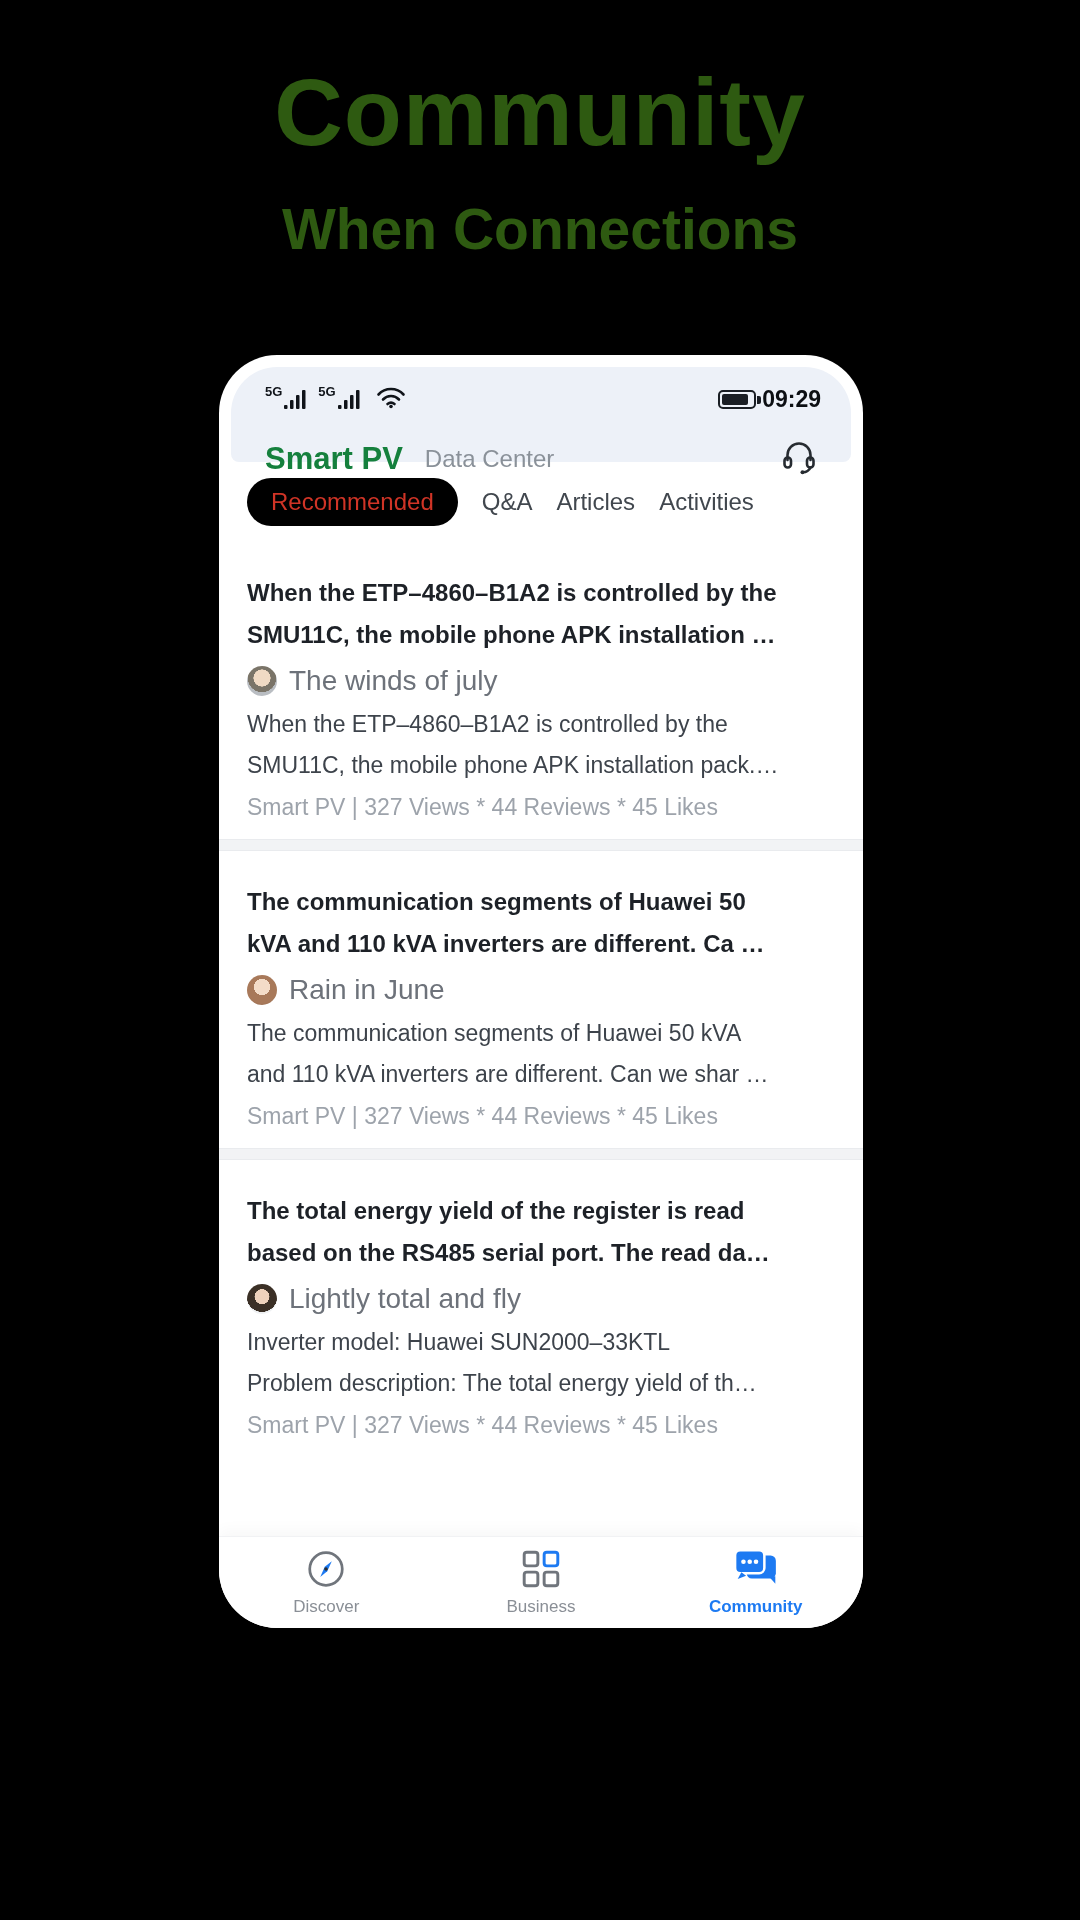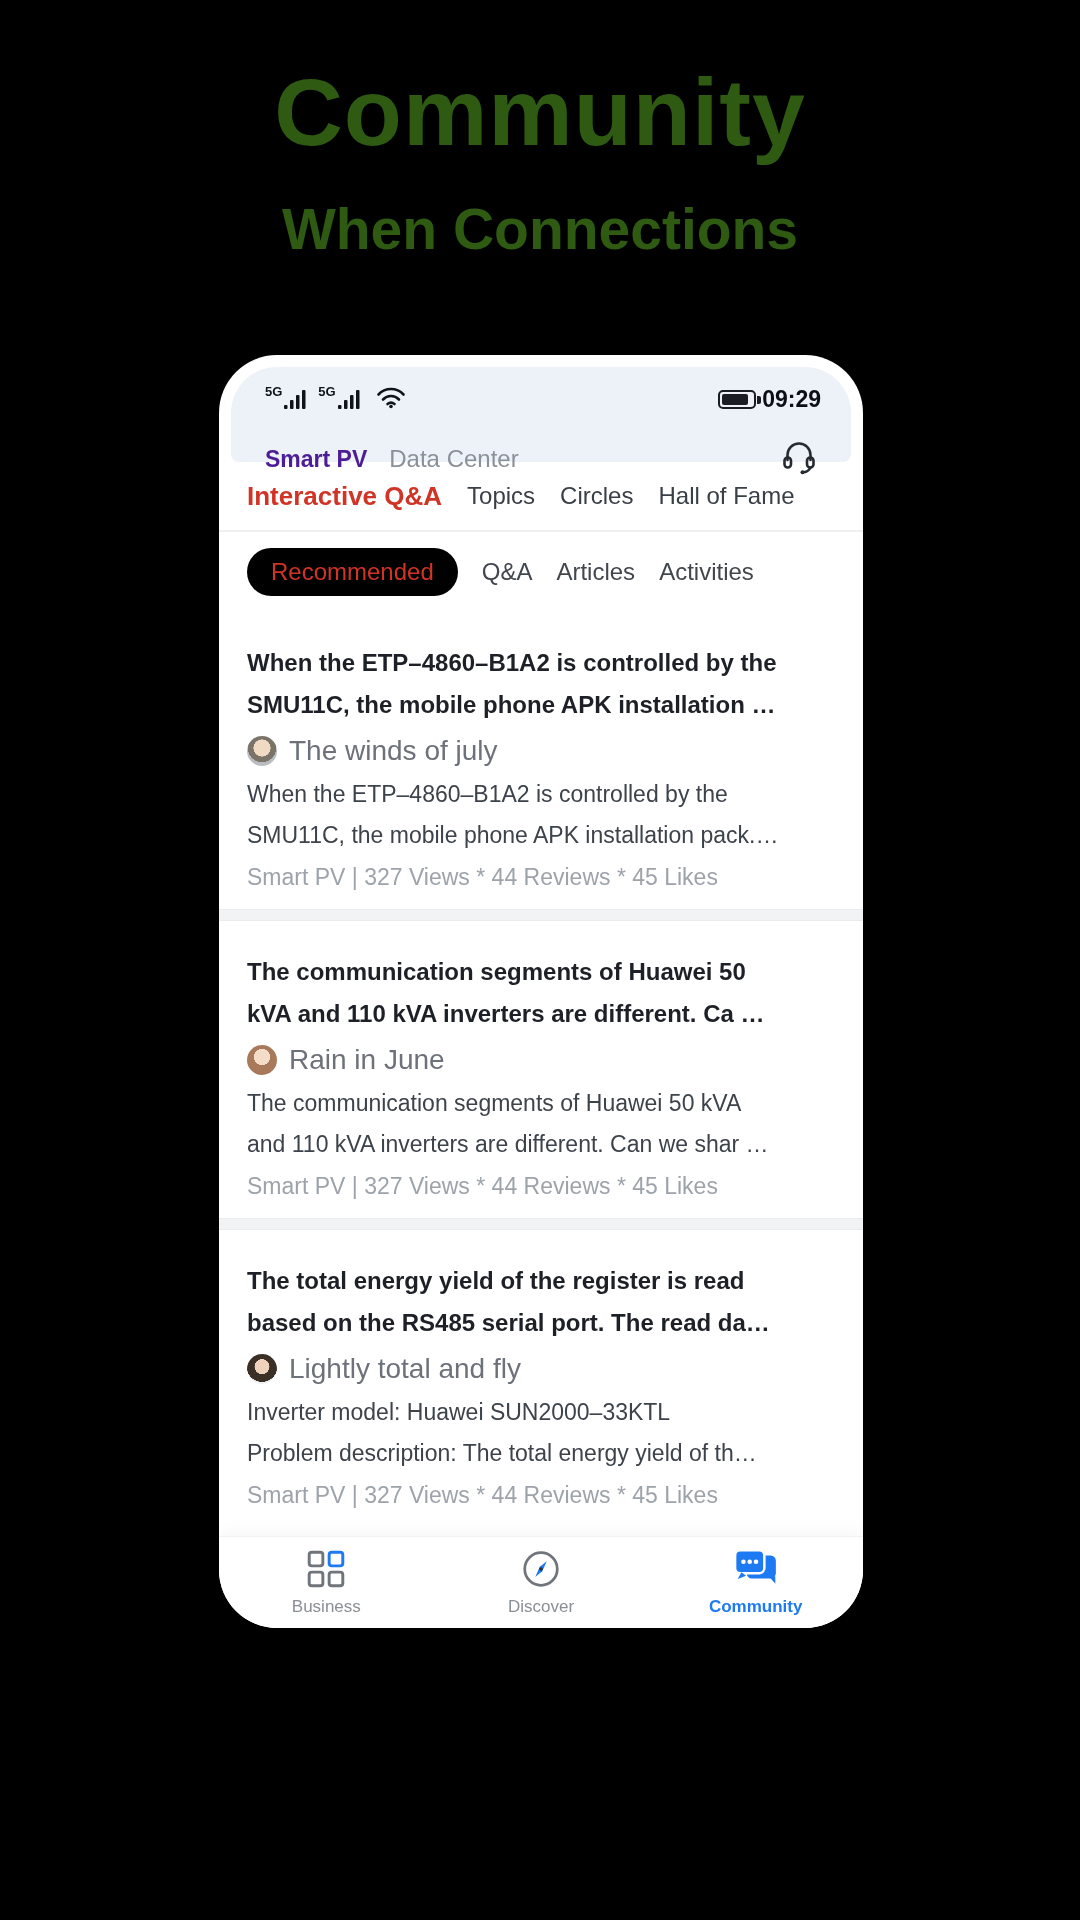--- a/index.html
+++ b/index.html
@@ -29,21 +29,21 @@
   .status-row { display:flex; align-items:center; padding:16px 12px 0 16px; height:48px; }
   .sig-group { display:flex; align-items:flex-end; gap:2px; margin-right:10px; }
   .sig-label { font-size:13px; font-weight:700; color:#10141a; line-height:1; margin-right:2px; transform:translateY(-8px); }
   .wifi { margin-left:4px; }
   .status-spacer { flex:1; }
   .battery { position:relative; width:38px; height:19px; border:2.5px solid #1a1e24; border-radius:5px; margin-right:6px; }
   .battery .level { position:absolute; left:2px; top:2px; bottom:2px; width:76%; background:#1a1e24; border-radius:2px; }
   .battery .nub { position:absolute; right:-7px; top:4.5px; width:4px; height:8px; background:#1a1e24; border-radius:0 2px 2px 0; }
   .time { font-size:23px; font-weight:700; color:#0c0f13; }
   .title-row { display:flex; align-items:center; padding:22px 14px 0 16px; }
-  .app-name { font-size:23px; font-weight:700; color:#4c1d95; }
+  .app-name { font-size:31px; font-weight:700; color:#15803d; }
   .app-section { font-size:24px; color:#8a9199; margin-left:22px; }
   .header-spacer { flex:1; }
   
   .tabs { display:flex; align-items:center; gap:25px; height:70px; padding:0 8px 0 28px; border-bottom:2px solid #eef0f2; white-space:nowrap; }
   .tab { font-size:24px; color:#393f46; cursor:default; }
   .tab.active { font-size:26px; font-weight:700; color:#d03426; }
   
   .filters { display:flex; align-items:center; gap:24px; height:80px; padding:0 28px; white-space:nowrap; }
   .filter { font-size:24px; color:#41474e; }
   .filter.pill { background:#000000; color:#d03426; padding:10px 24px; border-radius:24px; }
@@ -125,26 +125,20 @@
           <path d="M8.5 23 v-5 a11.5 11.5 0 0 1 23 0 v5"></path>
           <rect x="5.5" y="20.5" width="6.5" height="10" rx="3.2"></rect>
           <rect x="28" y="20.5" width="6.5" height="10" rx="3.2"></rect>
           <path d="M31.5 30.5 a8.5 8.5 0 0 1 -7.5 4.8"></path>
           <circle cx="23.5" cy="35.3" r="2" fill="#262b31" stroke="none"></circle>
         </svg>
       </span>
     </div>
   </div>
 
-  <div class="tabs">
-    <span class="tab active">Interactive Q&amp;A</span>
-    <span class="tab">Topics</span>
-    <span class="tab">Circles</span>
-    <span class="tab">Hall of Fame</span>
-  </div>
 
   <div class="filters">
     <span class="filter pill">Recommended</span>
     <span class="filter">Q&amp;A</span>
     <span class="filter">Articles</span>
     <span class="filter">Activities</span>
   </div>
 
   <div>
 
@@ -185,39 +179,39 @@
 Problem description: The total energy yield of th…</div>
       <div class="post-meta">Smart PV | 327 Views * 44 Reviews * 45 Likes</div>
     </div>
 
   </div>
 
   <div class="nav">
 
     <div class="nav-item">
       <span>
+        <svg width="42" height="42" viewBox="0 0 40 40" fill="none">
+          <circle cx="20" cy="20" r="15.5" stroke="#70757c" stroke-width="2.6"></circle>
+          <path d="M25.5 12.5 L21.2 22.2 L14.5 27.5 L18.8 17.8 Z" fill="#1d7af2"></path>
+          <circle cx="20" cy="20" r="1.7" fill="#2a2e33"></circle>
+        </svg>
+      </span>
+      <span class="nav-label">Discover</span>
+    </div>
+
+    <div class="nav-item">
+      <span>
         <svg width="42" height="42" viewBox="0 0 40 40" fill="none" stroke-width="2.8">
           <rect x="4" y="4" width="13" height="13" rx="2.5" stroke="#70757c"></rect>
           <rect x="23" y="4" width="13" height="13" rx="2.5" stroke="#1d7af2"></rect>
           <rect x="4" y="23" width="13" height="13" rx="2.5" stroke="#70757c"></rect>
           <rect x="23" y="23" width="13" height="13" rx="2.5" stroke="#70757c"></rect>
         </svg>
       </span>
       <span class="nav-label">Business</span>
-    </div>
-
-    <div class="nav-item">
-      <span>
-        <svg width="42" height="42" viewBox="0 0 40 40" fill="none">
-          <circle cx="20" cy="20" r="15.5" stroke="#70757c" stroke-width="2.6"></circle>
-          <path d="M25.5 12.5 L21.2 22.2 L14.5 27.5 L18.8 17.8 Z" fill="#1d7af2"></path>
-          <circle cx="20" cy="20" r="1.7" fill="#2a2e33"></circle>
-        </svg>
-      </span>
-      <span class="nav-label">Discover</span>
     </div>
 
     <div class="nav-item active">
       <span>
         <svg width="46" height="42" viewBox="0 0 44 40">
           <rect x="13" y="7" width="28" height="22" rx="5" fill="#1d7af2"></rect>
           <path d="M35 28 l5.5 6 v-7 z" fill="#1d7af2"></path>
           <rect x="2" y="2" width="28" height="22" rx="5" fill="#1d7af2" stroke="#ffffff" stroke-width="2.4"></rect>
           <path d="M8 23 l-3.5 6.5 8 -3 z" fill="#1d7af2"></path>
           <circle cx="10" cy="13" r="2.2" fill="#ffffff"></circle>

